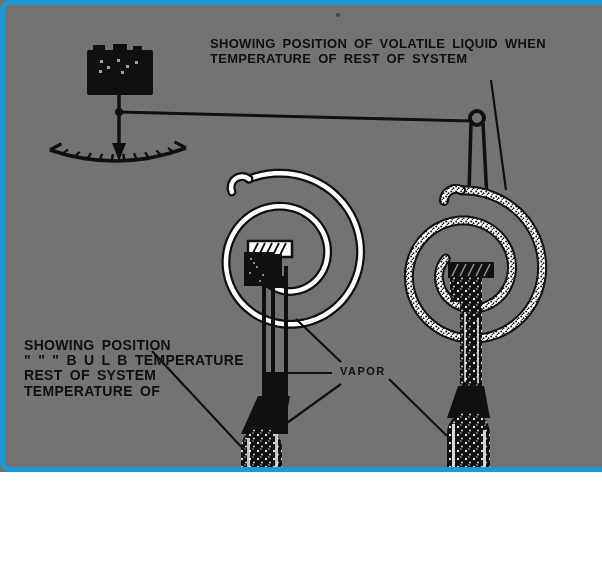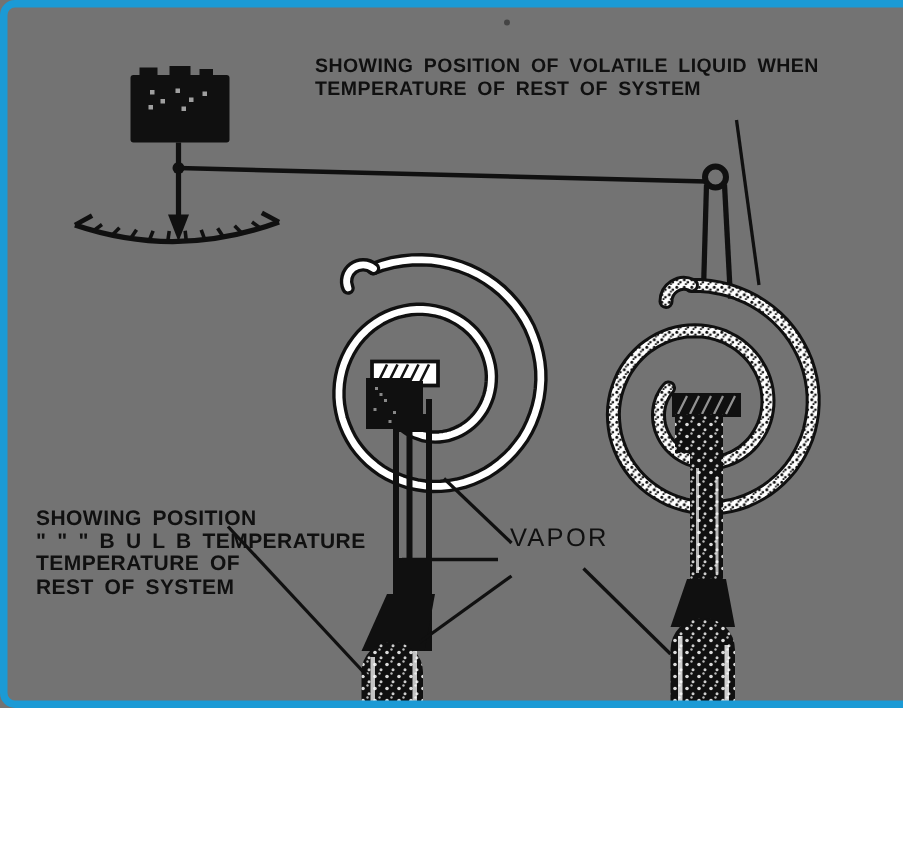--- a/index.html
+++ b/index.html
@@ -13,22 +13,22 @@
     pointer-events:none;z-index:6;
   }
   svg.draw{position:absolute;left:0;top:0;z-index:1;}
   .note{
     position:absolute;z-index:3;color:#101010;font-weight:bold;
     white-space:nowrap;letter-spacing:.3px;word-spacing:3px;
   }
   .note-tr{left:210px;top:37px;font-size:13px;line-height:14.5px;}
   .note-left{left:24px;top:298px;font-size:14px;line-height:15.2px;margin-top:40px;}
   .vapor{
-    position:absolute;z-index:3;left:340px;top:349px;color:#101010;
-    font-weight:normal;font-size:17px;letter-spacing:1.5px;
+    position:absolute;z-index:3;left:340px;top:365px;color:#101010;
+    font-weight:bold;font-size:11px;letter-spacing:1.5px;
   }
 </style>
 </head>
 <body>
 
 <div class="frame">
 
   <svg class="draw" width="602" height="562" viewBox="0 0 602 562">
     <defs>
       <pattern id="tubeStipple" patternUnits="userSpaceOnUse" width="5" height="5">
@@ -143,20 +143,20 @@
   </svg>
 
   <div class="note note-tr">
     <div>SHOWING POSITION OF VOLATILE LIQUID WHEN</div>
     <div>TEMPERATURE OF REST OF SYSTEM</div>
   </div>
 
   <div class="note note-left">
     <div>SHOWING POSITION</div>
     <div>" " " B U L B  TEMPERATURE</div>
+    <div>REST OF SYSTEM</div>
     <div>TEMPERATURE OF</div>
-    <div>REST OF SYSTEM</div>
   </div>
 
   <div class="vapor">VAPOR</div>
 
   <div class="border-overlay"></div>
 </div>
 
 </body></html>

